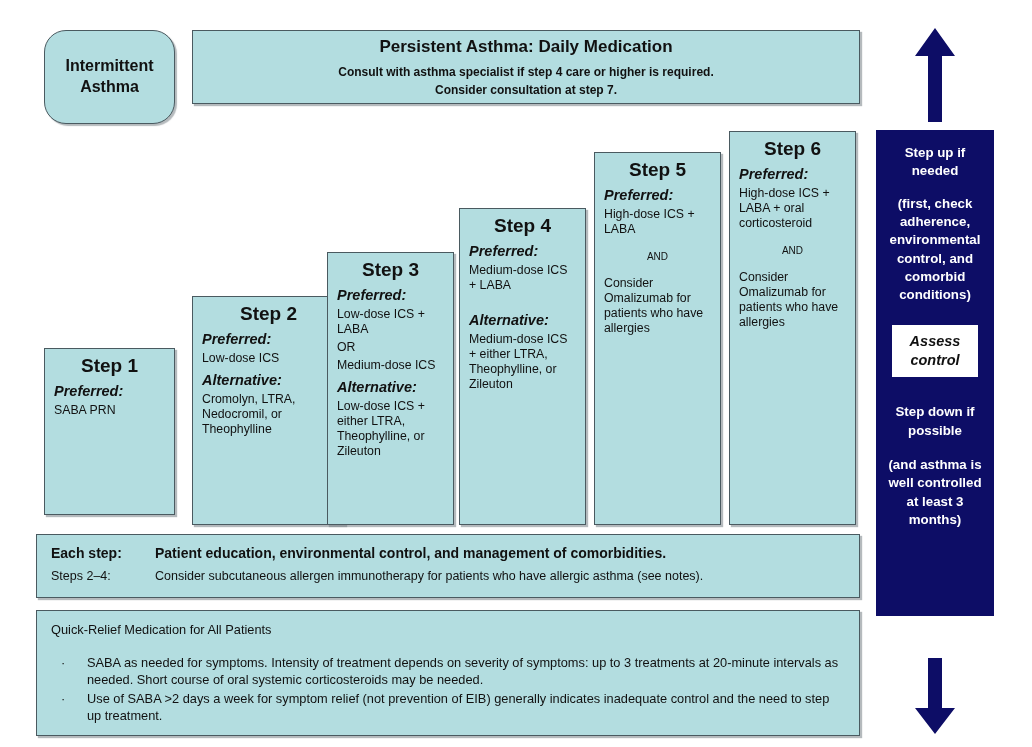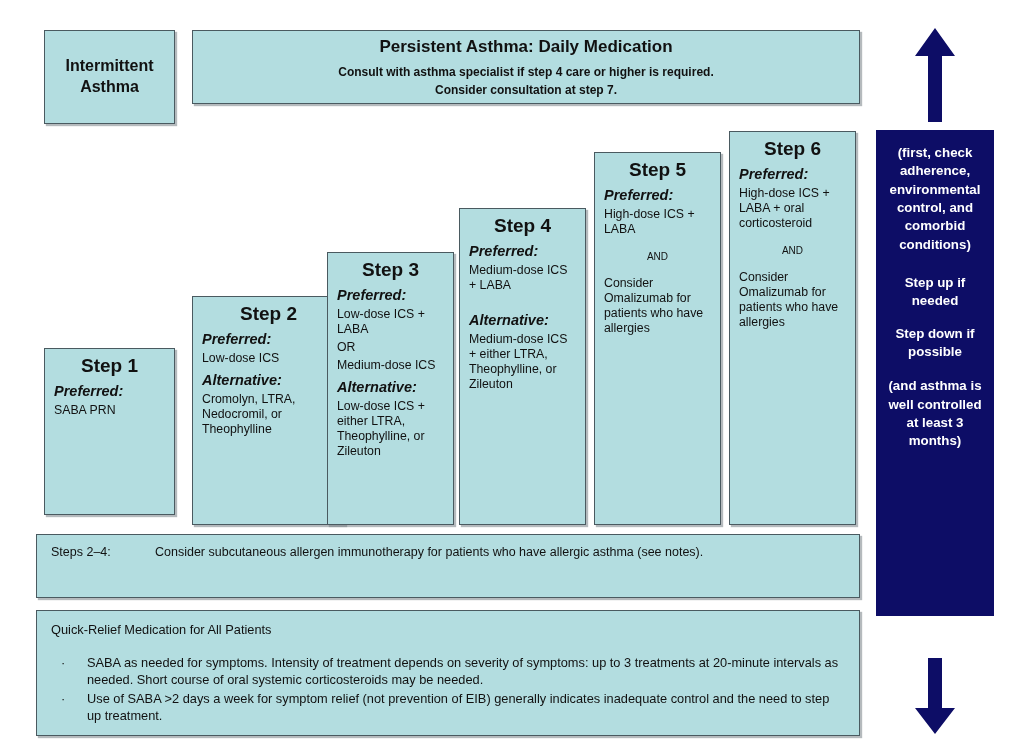--- a/index.html
+++ b/index.html
@@ -18,21 +18,21 @@
 
   .teal {
     background: #b3dde0;
     border: 1px solid #4a5a60;
     box-shadow: 2px 2px 1px rgba(120,130,135,0.55);
   }
 
   
   #intermittent-box {
     left: 44px; top: 30px; width: 131px; height: 94px;
-    display: flex; align-items: center; justify-content: center;
+    display: flex; align-items: center; justify-content: center; border-radius: 22px;
   }
   #intermittent-box .txt {
     font-weight: bold; font-size: 16px; color: #111; text-align: center;
     line-height: 1.3;
   }
 
   
   #persistent-banner {
     left: 192px; top: 30px; width: 668px; height: 74px;
     display: flex; flex-direction: column; align-items: center;
@@ -189,20 +189,24 @@
 <div class="abs teal step-col" id="step-6">
   <div class="step-title">Step 6</div>
   <div class="step-label">Preferred:</div>
   <div class="step-text">High-dose ICS + LABA + oral corticosteroid</div>
   <div class="step-and">AND</div>
   <div class="step-text">Consider Omalizumab for patients who have allergies</div>
 </div>
 
 <div class="abs teal" id="each-step-box">
   <div class="each-row">
+    <div class="each-lbl-1">Each step:</div>
+    <div class="each-val-1">Patient education, environmental control, and management of comorbidities.</div>
+  </div>
+  <div class="each-row">
     <div class="each-lbl-2">Steps 2–4:</div>
     <div class="each-val-2">Consider subcutaneous allergen immunotherapy for patients who have allergic asthma (see notes).</div>
   </div>
 </div>
 
 <div class="abs teal" id="quick-relief-box">
   <div id="quick-relief-title">Quick-Relief Medication for All Patients</div>
   <div class="qr-item">
     <div class="qr-bullet">·</div>
     <div class="qr-text">SABA as needed for symptoms. Intensity of treatment depends on severity of symptoms: up to 3 treatments at 20-minute intervals as needed.  Short course of oral systemic corticosteroids may be needed.</div>
@@ -213,22 +217,28 @@
   </div>
 </div>
 
 <div class="abs" id="arrow-up">
   <svg class="arw" width="48" height="96" viewBox="0 0 48 96" aria-hidden="true">
     <polygon points="24,2 44,30 31,30 31,96 17,96 17,30 4,30" fill="#0d0d66"></polygon>
   </svg>
 </div>
 
 <div class="abs" id="right-panel">
+  <div class="panel-txt" id="panel-stepup">Step up if needed</div>
   <div class="panel-txt" id="panel-parenth">(first, check adherence, environmental control, and comorbid conditions)</div>
-  <div class="panel-txt" id="panel-stepup">Step up if needed</div>
+  <div id="assess-control-box">
+    <div class="txt">
+      <span>Assess</span><br>
+      <span>control</span>
+    </div>
+  </div>
   <div class="panel-txt" id="panel-stepdown">Step down if possible</div>
   <div class="panel-txt" id="panel-stepdown-paren">(and asthma is well controlled at least 3 months)</div>
 </div>
 
 <div class="abs" id="arrow-down">
   <svg class="arw" width="48" height="78" viewBox="0 0 48 78" aria-hidden="true">
     <polygon points="17,0 31,0 31,50 44,50 24,76 4,50 17,50" fill="#0d0d66"></polygon>
   </svg>
 </div>
 

